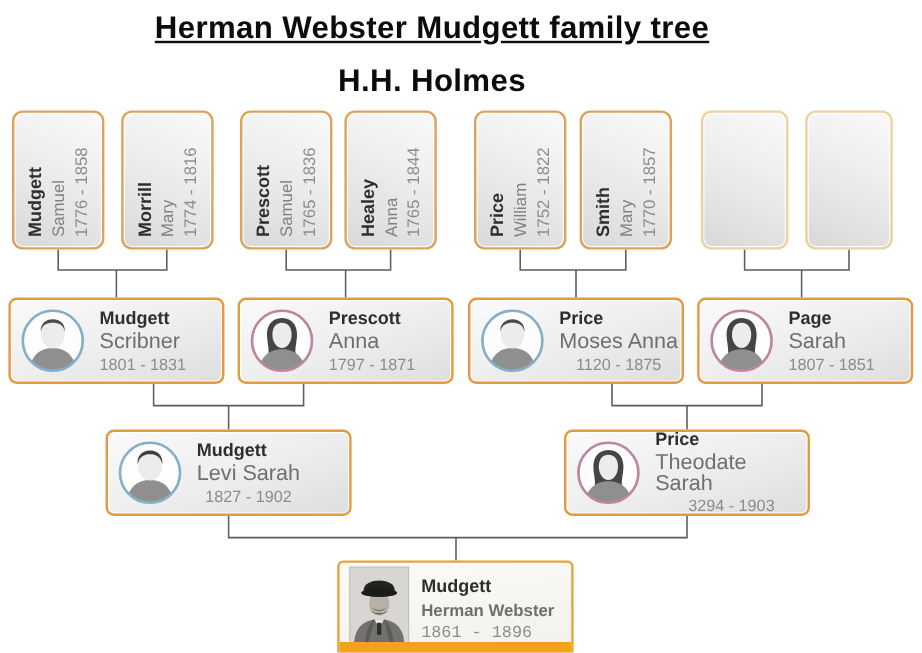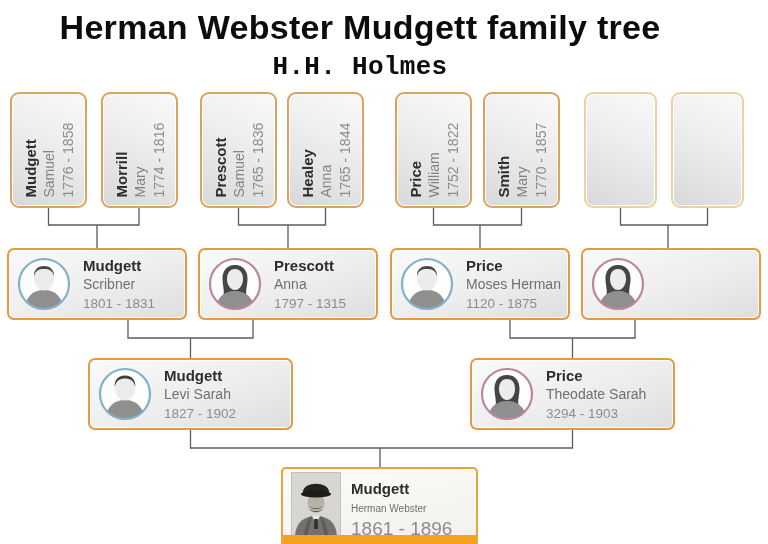--- a/index.html
+++ b/index.html
@@ -2,25 +2,25 @@
 <html><head>
 <meta charset="utf-8">
 <style>
   html,body{margin:0;padding:0;background:#ffffff;}
   .stage{
     position:relative;width:768px;height:544px;overflow:hidden;background:#ffffff;
     font-family:"Liberation Sans", sans-serif;
   }
   .title{
     position:absolute;top:8px;left:0;width:720px;text-align:center;
-    font-size:34px;font-weight:bold;color:#0c0c0c;letter-spacing:.3px;
+    font-size:26px;font-weight:bold;color:#0c0c0c;letter-spacing:.3px;text-decoration:underline;
   }
   .subtitle{
     position:absolute;top:52px;left:0;width:720px;text-align:center;
-    font-size:26px;font-weight:bold;color:#0c0c0c;letter-spacing:.3px;font-family:Liberation Mono, monospace;
+    font-size:26px;font-weight:bold;color:#0c0c0c;letter-spacing:.3px;
   }
   .connectors{position:absolute;left:0;top:0;width:768px;height:544px;}
 
   
   .vcard{
     position:absolute;top:92px;width:77px;height:116px;box-sizing:border-box;
     border:2px solid #dca35c;border-radius:9px;
     background:linear-gradient(205deg,#f9f9f9 0%,#f0f0f0 35%,#e2e2e2 75%,#d8d8d8 100%);
     box-shadow:inset 0 0 0 1px #ffffff;
   }
@@ -38,36 +38,36 @@
   
   .hcard{
     position:absolute;height:72px;box-sizing:border-box;
     border:2px solid #e49a3e;border-radius:7px;
     background:linear-gradient(160deg,#fafafa 0%,#ededed 55%,#dedede 100%);
     box-shadow:inset 0 0 0 1px #ffffff;
     display:flex;align-items:center;gap:12px;padding-left:8px;
   }
   .hcard .txt{display:flex;flex-direction:column;gap:2px;}
   .hcard .sur{font-size:15px;font-weight:bold;color:#2e2e2e;line-height:17px;}
-  .hcard .giv{font-size:14px;color:#6f6f6f;line-height:17px;}
-  .hcard .dat{font-size:13.5px;color:#8c8c8c;line-height:17px;}
+  .hcard .giv{font-size:18px;color:#6f6f6f;line-height:17px;}
+  .hcard .dat{font-size:13.5px;color:#8c8c8c;line-height:17px;text-align:center;}
   .avatar{width:54px;height:54px;flex:0 0 54px;}
 
   
   .maincard{
     position:absolute;left:281px;top:467px;width:197px;height:80px;box-sizing:border-box;
     border:2px solid #e8a43c;border-radius:5px;
     background:linear-gradient(170deg,#fcfbf8 0%,#f1f0ec 100%);
     display:flex;align-items:flex-start;gap:10px;padding:3px 0 0 8px;
   }
   .maincard .photo{width:50px;height:64px;flex:0 0 50px;}
   .maincard .txt{display:flex;flex-direction:column;gap:3px;padding-top:8px;}
   .maincard .sur{font-size:15px;font-weight:bold;color:#2e2e2e;line-height:17px;}
-  .maincard .giv{font-size:10px;color:#6f6f6f;line-height:17px;}
-  .maincard .dat{font-size:19px;color:#8c8c8c;line-height:17px;}
+  .maincard .giv{font-size:14px;color:#6f6f6f;line-height:17px;font-weight:bold;}
+  .maincard .dat{font-size:14px;color:#8c8c8c;line-height:17px;font-family:Liberation Mono, monospace;}
   .selbar{
     position:absolute;left:0;right:0;bottom:0;height:10px;background:#f6a11e;
     border-radius:0 0 3px 3px;
   }
 </style>
 </head>
 <body>
 
 <div class="stage">
 
@@ -162,61 +162,66 @@
       <g clip-path="url(#cf1)">
         <path d="M27 8 C18 8 14 15 14.5 23 C15 30 16.5 34 15.5 39 L38.5 39 C37.5 34 39 30 39.5 23 C40 15 36 8 27 8 Z" fill="#454545"></path>
         <path d="M27 12 C21.5 12 19 16.5 19 22 C19 28 22.5 33 27 33 C31.5 33 35 28 35 22 C35 16.5 32.5 12 27 12 Z" fill="#ececea"></path>
         <path d="M27 34 C14 34 8 43 7 54 L47 54 C46 43 40 34 27 34 Z" fill="#8f8f8f"></path>
       </g>
       <circle cx="27" cy="27" r="25" fill="none" stroke="#bb869e" stroke-width="2.2"></circle>
     </svg>
     <div class="txt">
       <div class="sur">Prescott</div>
       <div class="giv">Anna</div>
-      <div class="dat">1797 - 1315</div>
+      <div class="dat">1797 - 1871</div>
     </div>
   </div>
 
   <div class="hcard" style="left:390px;top:248px;width:180px">
     <svg class="avatar" viewBox="0 0 54 54">
       <defs>
           <clipPath id="cm2">
             <circle cx="27" cy="27" r="25"></circle>
           </clipPath>
         </defs>
       <circle cx="27" cy="27" r="25" fill="#fdfdfd"></circle>
       <g clip-path="url(#cm2)">
         <path d="M27 33 C14 33 8 42 7 54 L47 54 C46 42 40 33 27 33 Z" fill="#8f8f8f"></path>
         <path d="M27 10 C20.5 10 17 15 17 21 C17 28 21.5 33.5 27 33.5 C32.5 33.5 37 28 37 21 C37 15 33.5 10 27 10 Z" fill="#ececea"></path>
         <path d="M27 9 C20 9 16.5 14 17 19.5 C18.2 13.5 22 12 27 12 C32 12 35.8 13.5 37 19.5 C37.5 14 34 9 27 9 Z" fill="#4a4a4a"></path>
       </g>
       <circle cx="27" cy="27" r="25" fill="none" stroke="#85afc7" stroke-width="2.2"></circle>
     </svg>
     <div class="txt">
       <div class="sur">Price</div>
-      <div class="giv">Moses Herman</div>
+      <div class="giv">Moses Anna</div>
       <div class="dat">1120 - 1875</div>
     </div>
   </div>
 
   <div class="hcard" style="left:581px;top:248px;width:180px">
     <svg class="avatar" viewBox="0 0 54 54">
       <defs>
           <clipPath id="cf2">
             <circle cx="27" cy="27" r="25"></circle>
           </clipPath>
         </defs>
       <circle cx="27" cy="27" r="25" fill="#fdfdfd"></circle>
       <g clip-path="url(#cf2)">
         <path d="M27 8 C18 8 14 15 14.5 23 C15 30 16.5 34 15.5 39 L38.5 39 C37.5 34 39 30 39.5 23 C40 15 36 8 27 8 Z" fill="#454545"></path>
         <path d="M27 12 C21.5 12 19 16.5 19 22 C19 28 22.5 33 27 33 C31.5 33 35 28 35 22 C35 16.5 32.5 12 27 12 Z" fill="#ececea"></path>
         <path d="M27 34 C14 34 8 43 7 54 L47 54 C46 43 40 34 27 34 Z" fill="#8f8f8f"></path>
       </g>
       <circle cx="27" cy="27" r="25" fill="none" stroke="#bb869e" stroke-width="2.2"></circle>
     </svg>
+    <div class="txt">
+      <div class="sur">Page</div>
+      <div class="giv">Sarah</div>
+      <div class="dat">1807 - 1851</div>
+    </div>
   </div>
 
   <div class="hcard" style="left:88px;top:358px;width:205px">
     <svg class="avatar" viewBox="0 0 54 54">
       <defs>
           <clipPath id="cm3">
             <circle cx="27" cy="27" r="25"></circle>
           </clipPath>
         </defs>
       <circle cx="27" cy="27" r="25" fill="#fdfdfd"></circle>

